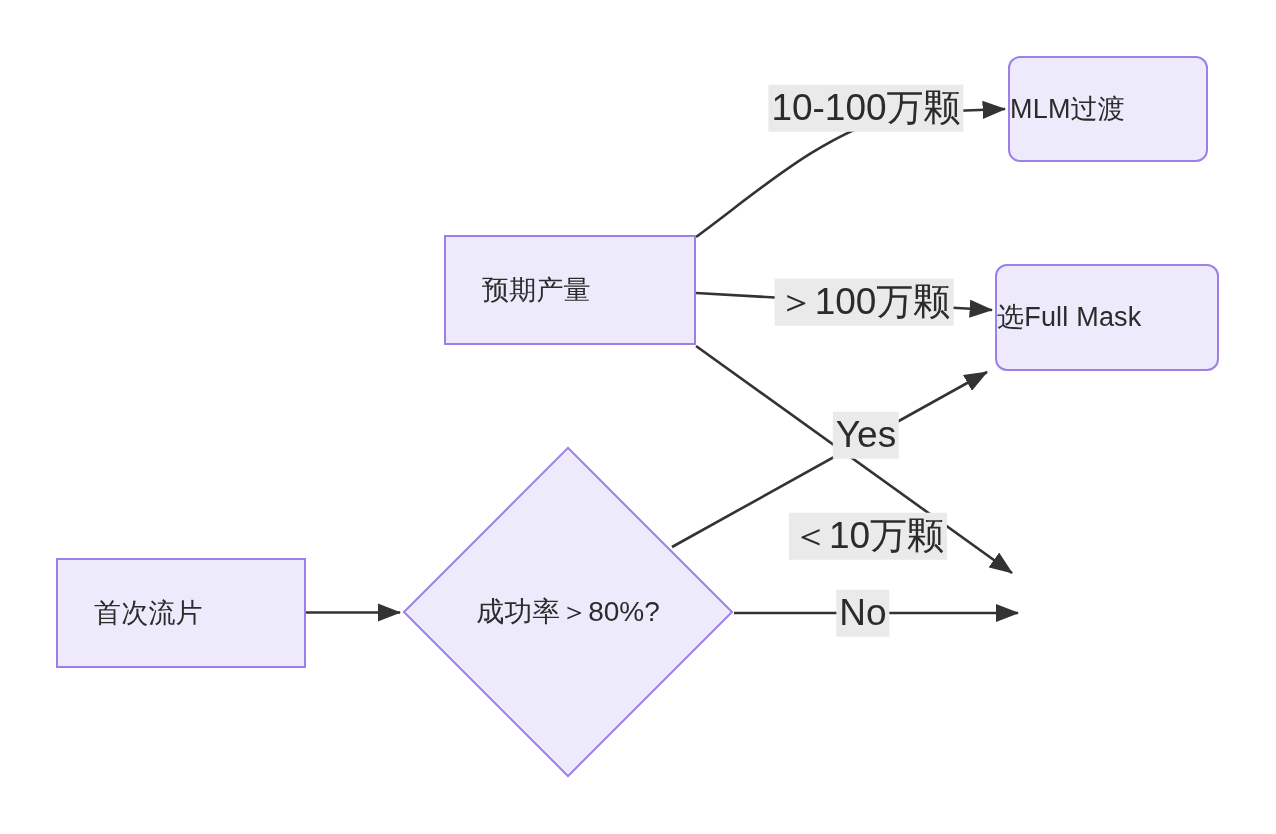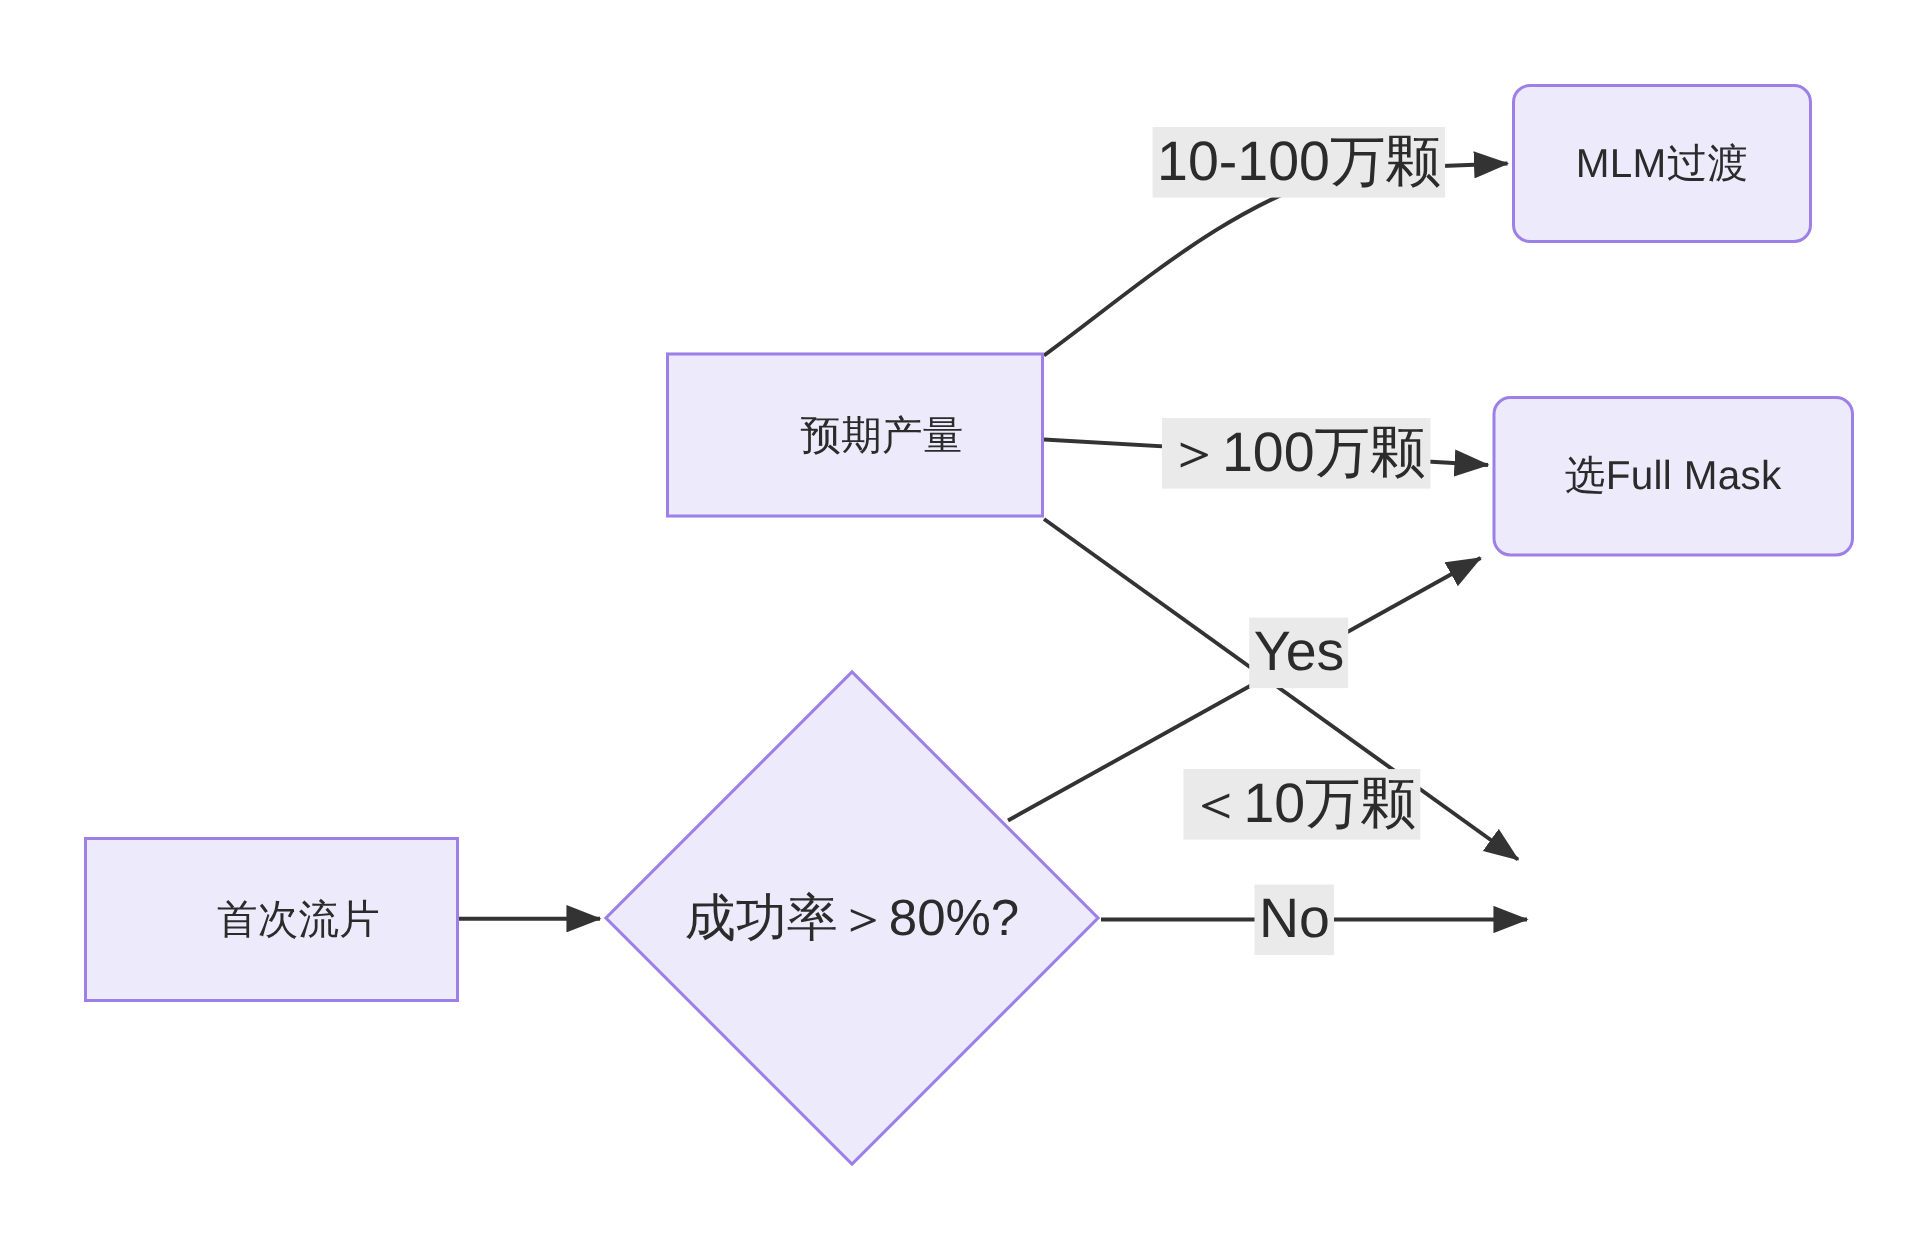--- a/index.html
+++ b/index.html
@@ -25,21 +25,20 @@
     width: 1276px;
     height: 834px;
   }
   .node {
     position: absolute;
     box-sizing: border-box;
     background: #ECEAFB;
     border: 2px solid #9D7FE8;
     display: flex;
     align-items: center;
-    justify-content: center;
     color: #2b2b2b;
     font-size: 27px;
     line-height: 1.2;
     white-space: nowrap;
     letter-spacing: 0.2px;
   }
   .node.rounded {
     border-radius: 12px;
   }
   .node.sharp {
@@ -63,21 +62,21 @@
     border: 2px solid #9D7FE8;
     box-sizing: border-box;
     transform: rotate(45deg);
   }
   .diamond-label {
     position: absolute;
     left: 50%;
     top: 50%;
     transform: translate(-50%, -50%);
     color: #2b2b2b;
-    font-size: 34px;
+    font-size: 28px;
     white-space: nowrap;
     z-index: 3;
   }
   .edge-label {
     position: absolute;
     background: #EAEAEA;
     color: #2b2b2b;
     font-size: 37px;
     line-height: 1.15;
     padding: 2px 3px;
@@ -133,21 +132,21 @@
 
   <div class="diamond-wrap" style="left:451px; top:495px; width:234px; height:234px;">
     <div class="diamond-shape"></div>
     <span class="diamond-label">成功率＞80%?</span>
   </div>
 
   <div class="node rounded" style="left:1008px; top:56px; width:200px; height:106px;">
     <span class="node-label">MLM过渡</span>
   </div>
 
-  <div class="node rounded" style="left:995px; top:264px; width:241px; height:107px;">
+  <div class="node rounded" style="left:995px; top:264px; width:224px; height:107px;">
     <span class="node-label">选Full Mask</span>
   </div>
 
 
   <span class="edge-label" style="left:866px; top:108px;">10-100万颗</span>
 
   <span class="edge-label" style="left:864px; top:302px;text-align:center;">＞100万颗</span>
 
   <span class="edge-label" style="left:866px; top:435px;">Yes</span>
 

